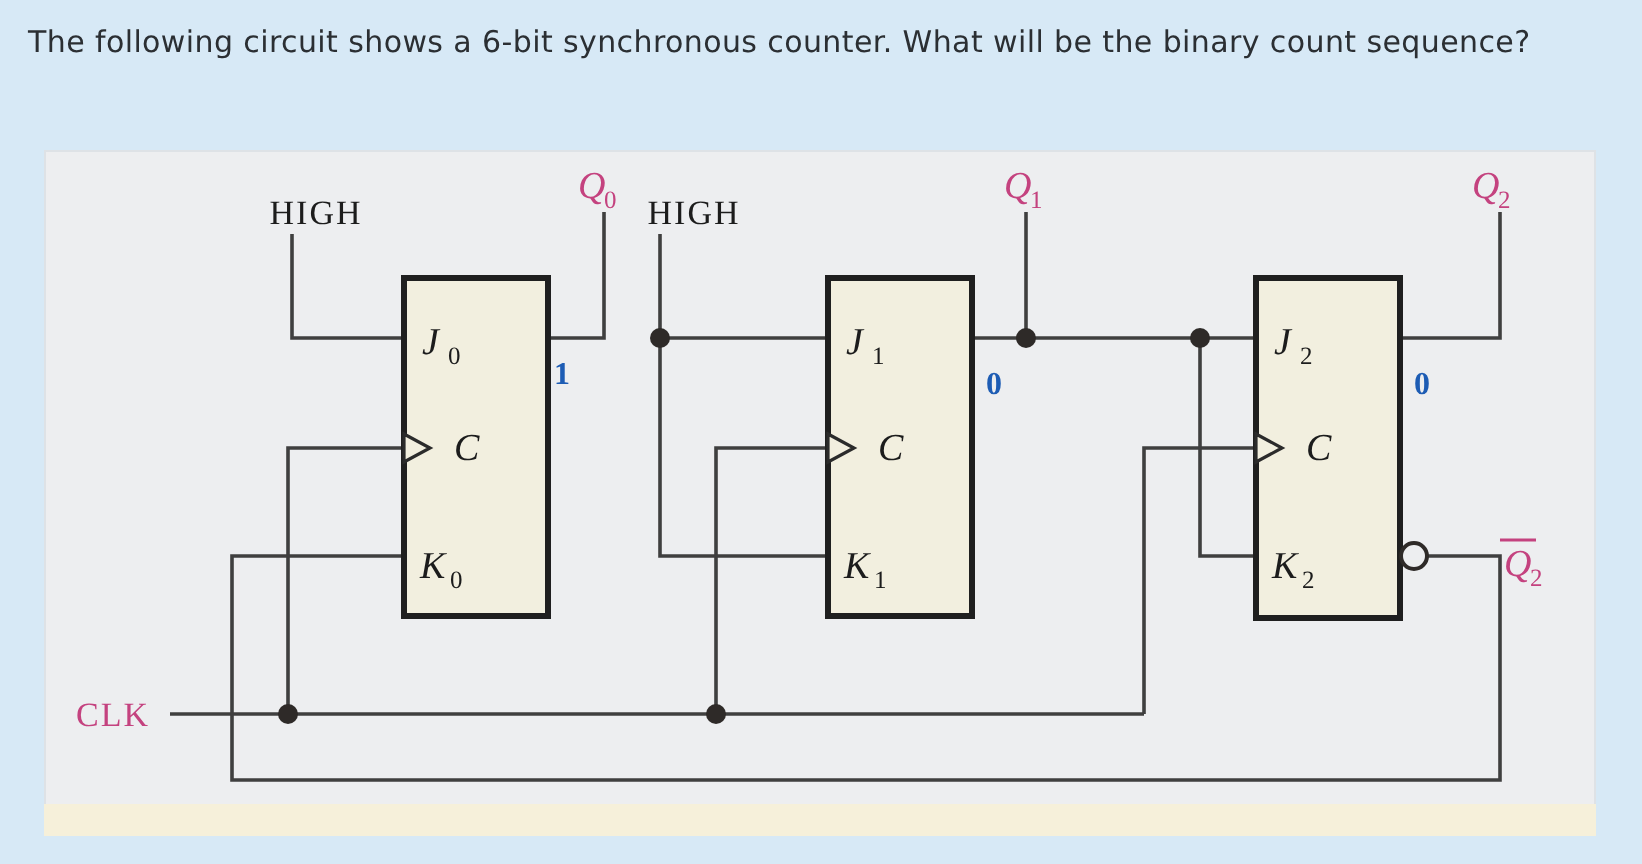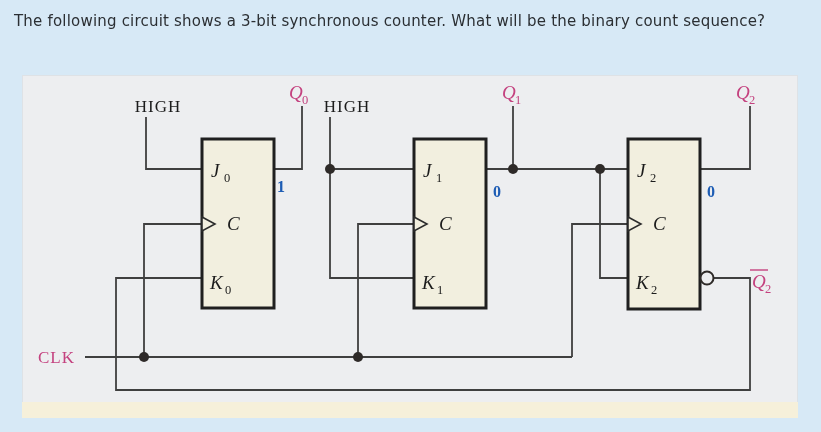--- a/index.html
+++ b/index.html
@@ -28,21 +28,21 @@
   .lbl-caps{font-size:17px;letter-spacing:1px;}
   .it{font-style:italic;font-size:19px;}
   .sub{font-size:12.5px;font-style:normal;}
   .pink{fill:#c4427f;}
   .blue{fill:#1d5cb4;font-weight:bold;font-size:16px;}
   .strip{fill:#f6f0da;}
 </style>
 </head>
 <body>
 
-<div class="question">The following circuit shows a 3-bit synchronous counter. What will be the binary count sequence?</div>
+<div class="question">The following circuit shows a 6-bit synchronous counter. What will be the binary count sequence?</div>
 
 <div class="panel">
   <svg width="776" height="343" viewBox="0 0 776 343">
 
     <rect class="strip" x="0" y="327" width="776" height="16"></rect>
 
     <g>
 
       <polyline class="wire" points="124,42 124,94 180,94"></polyline>
 

